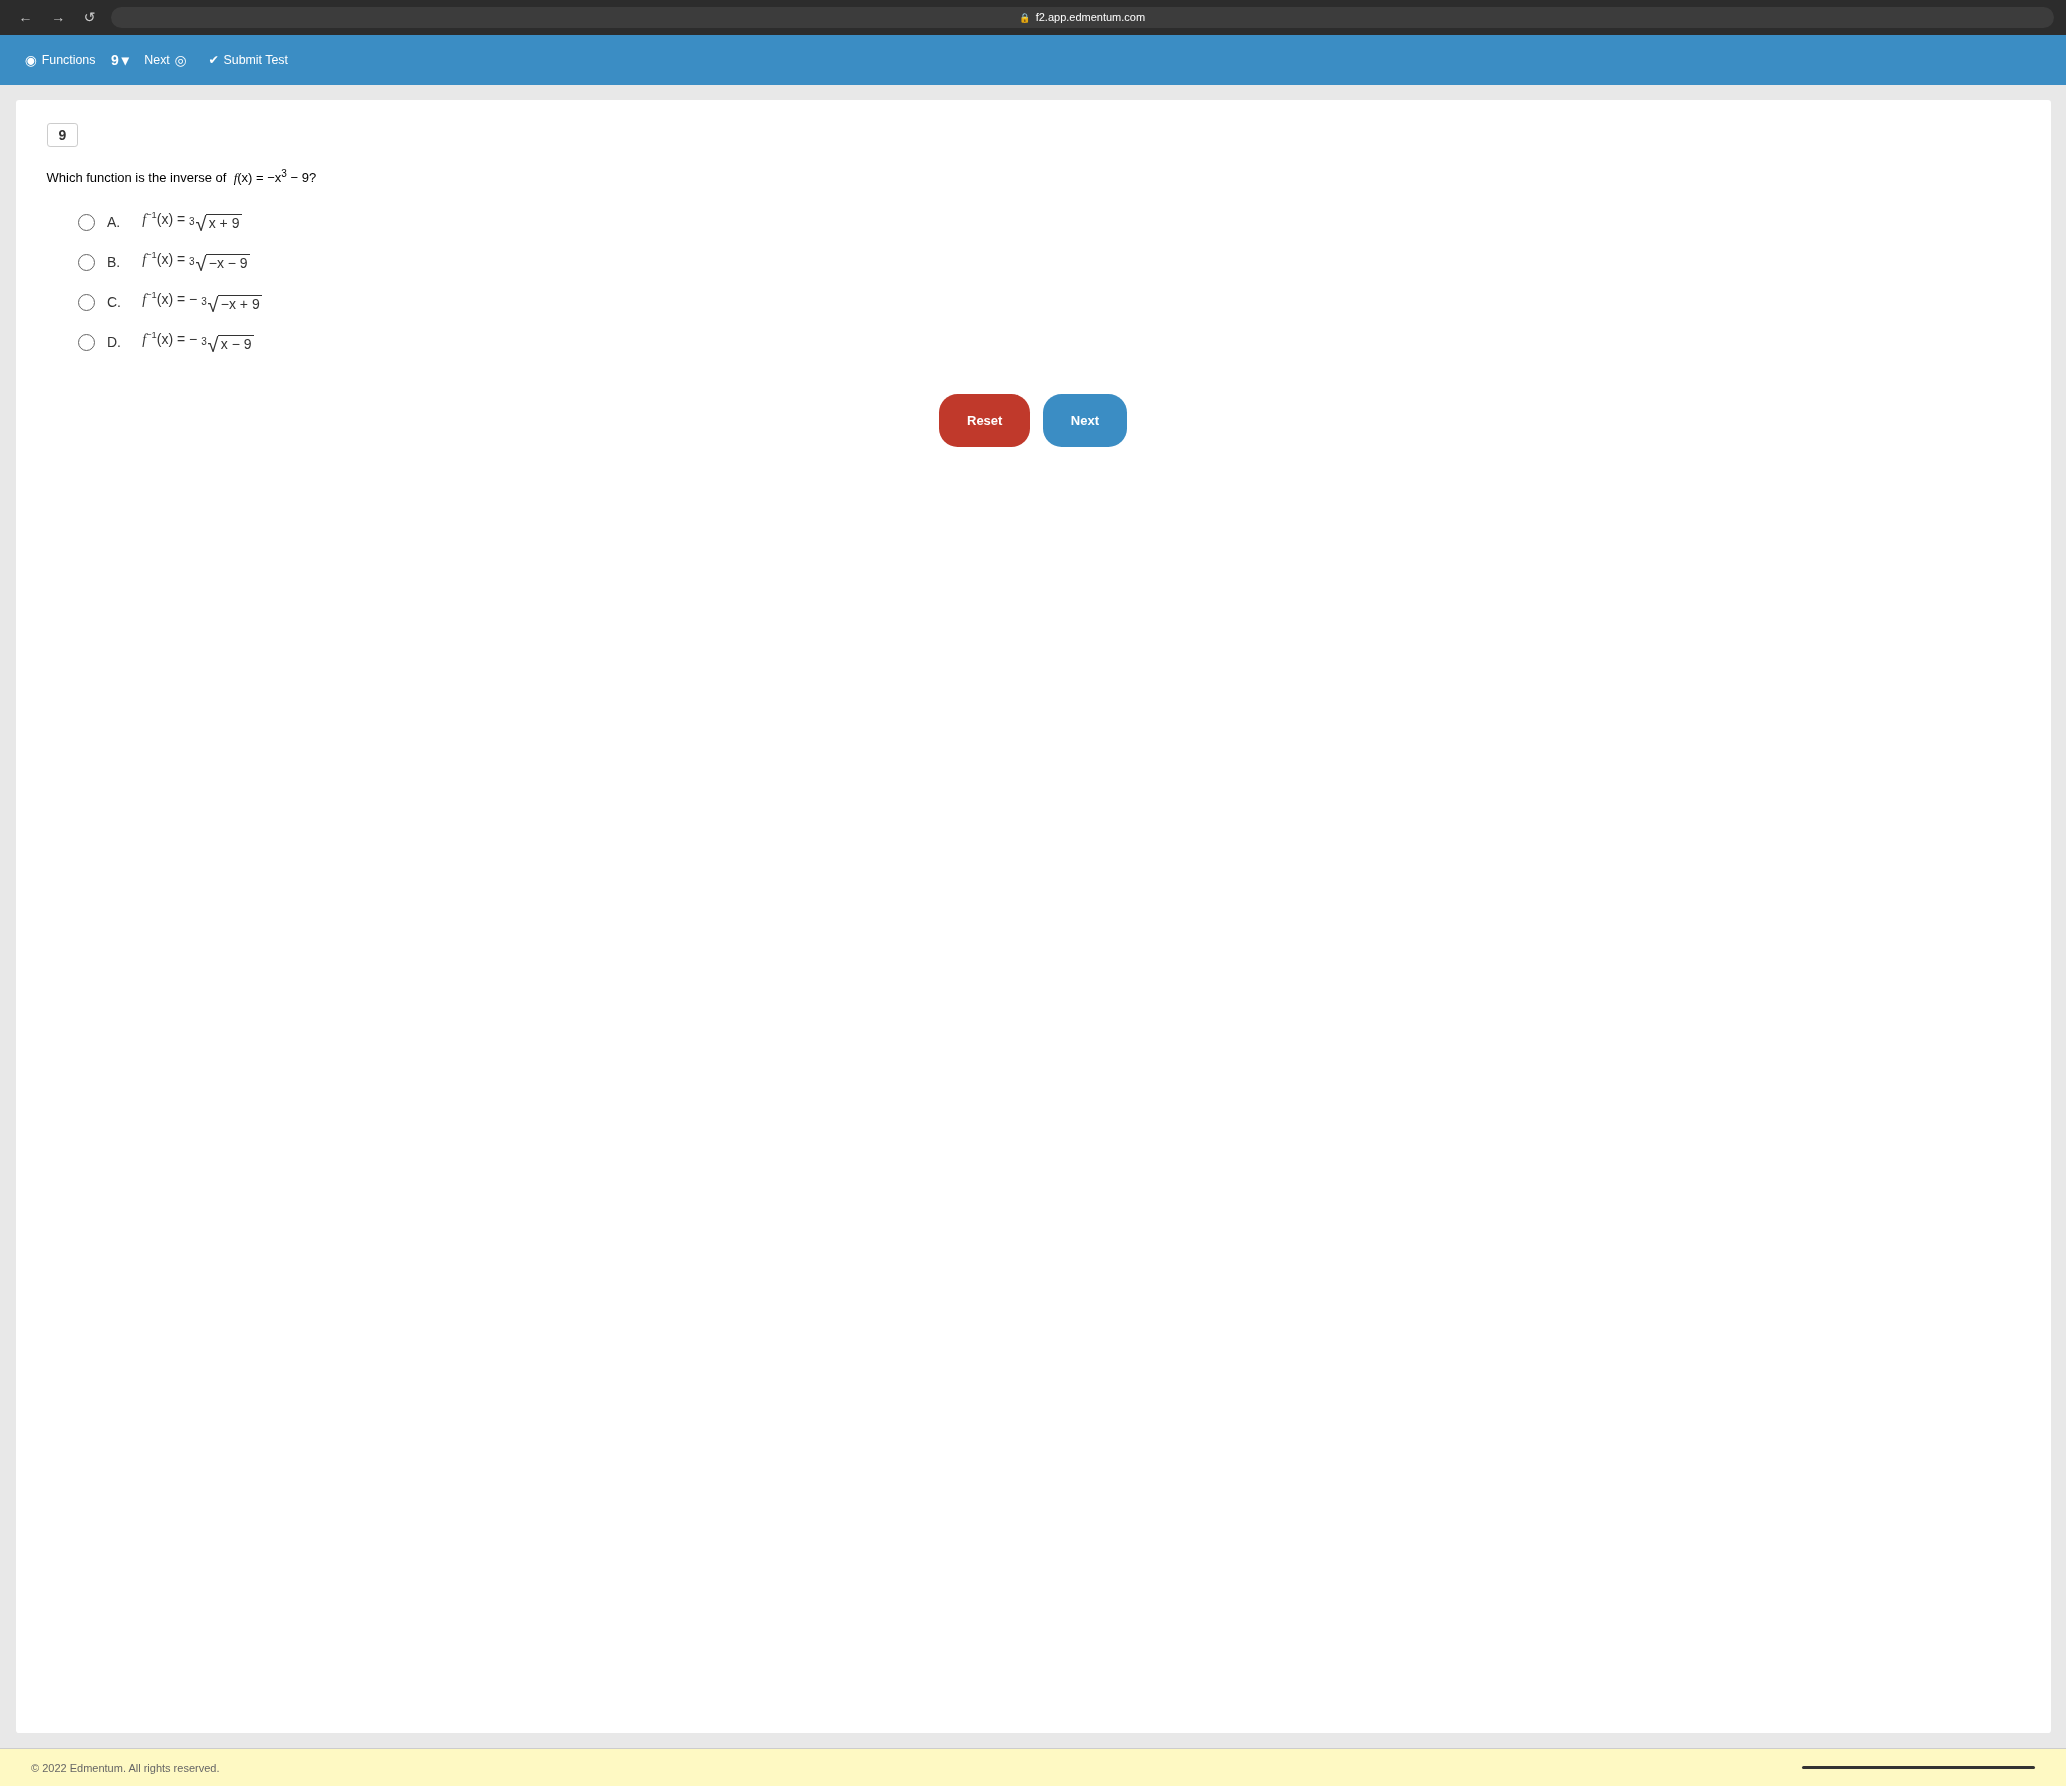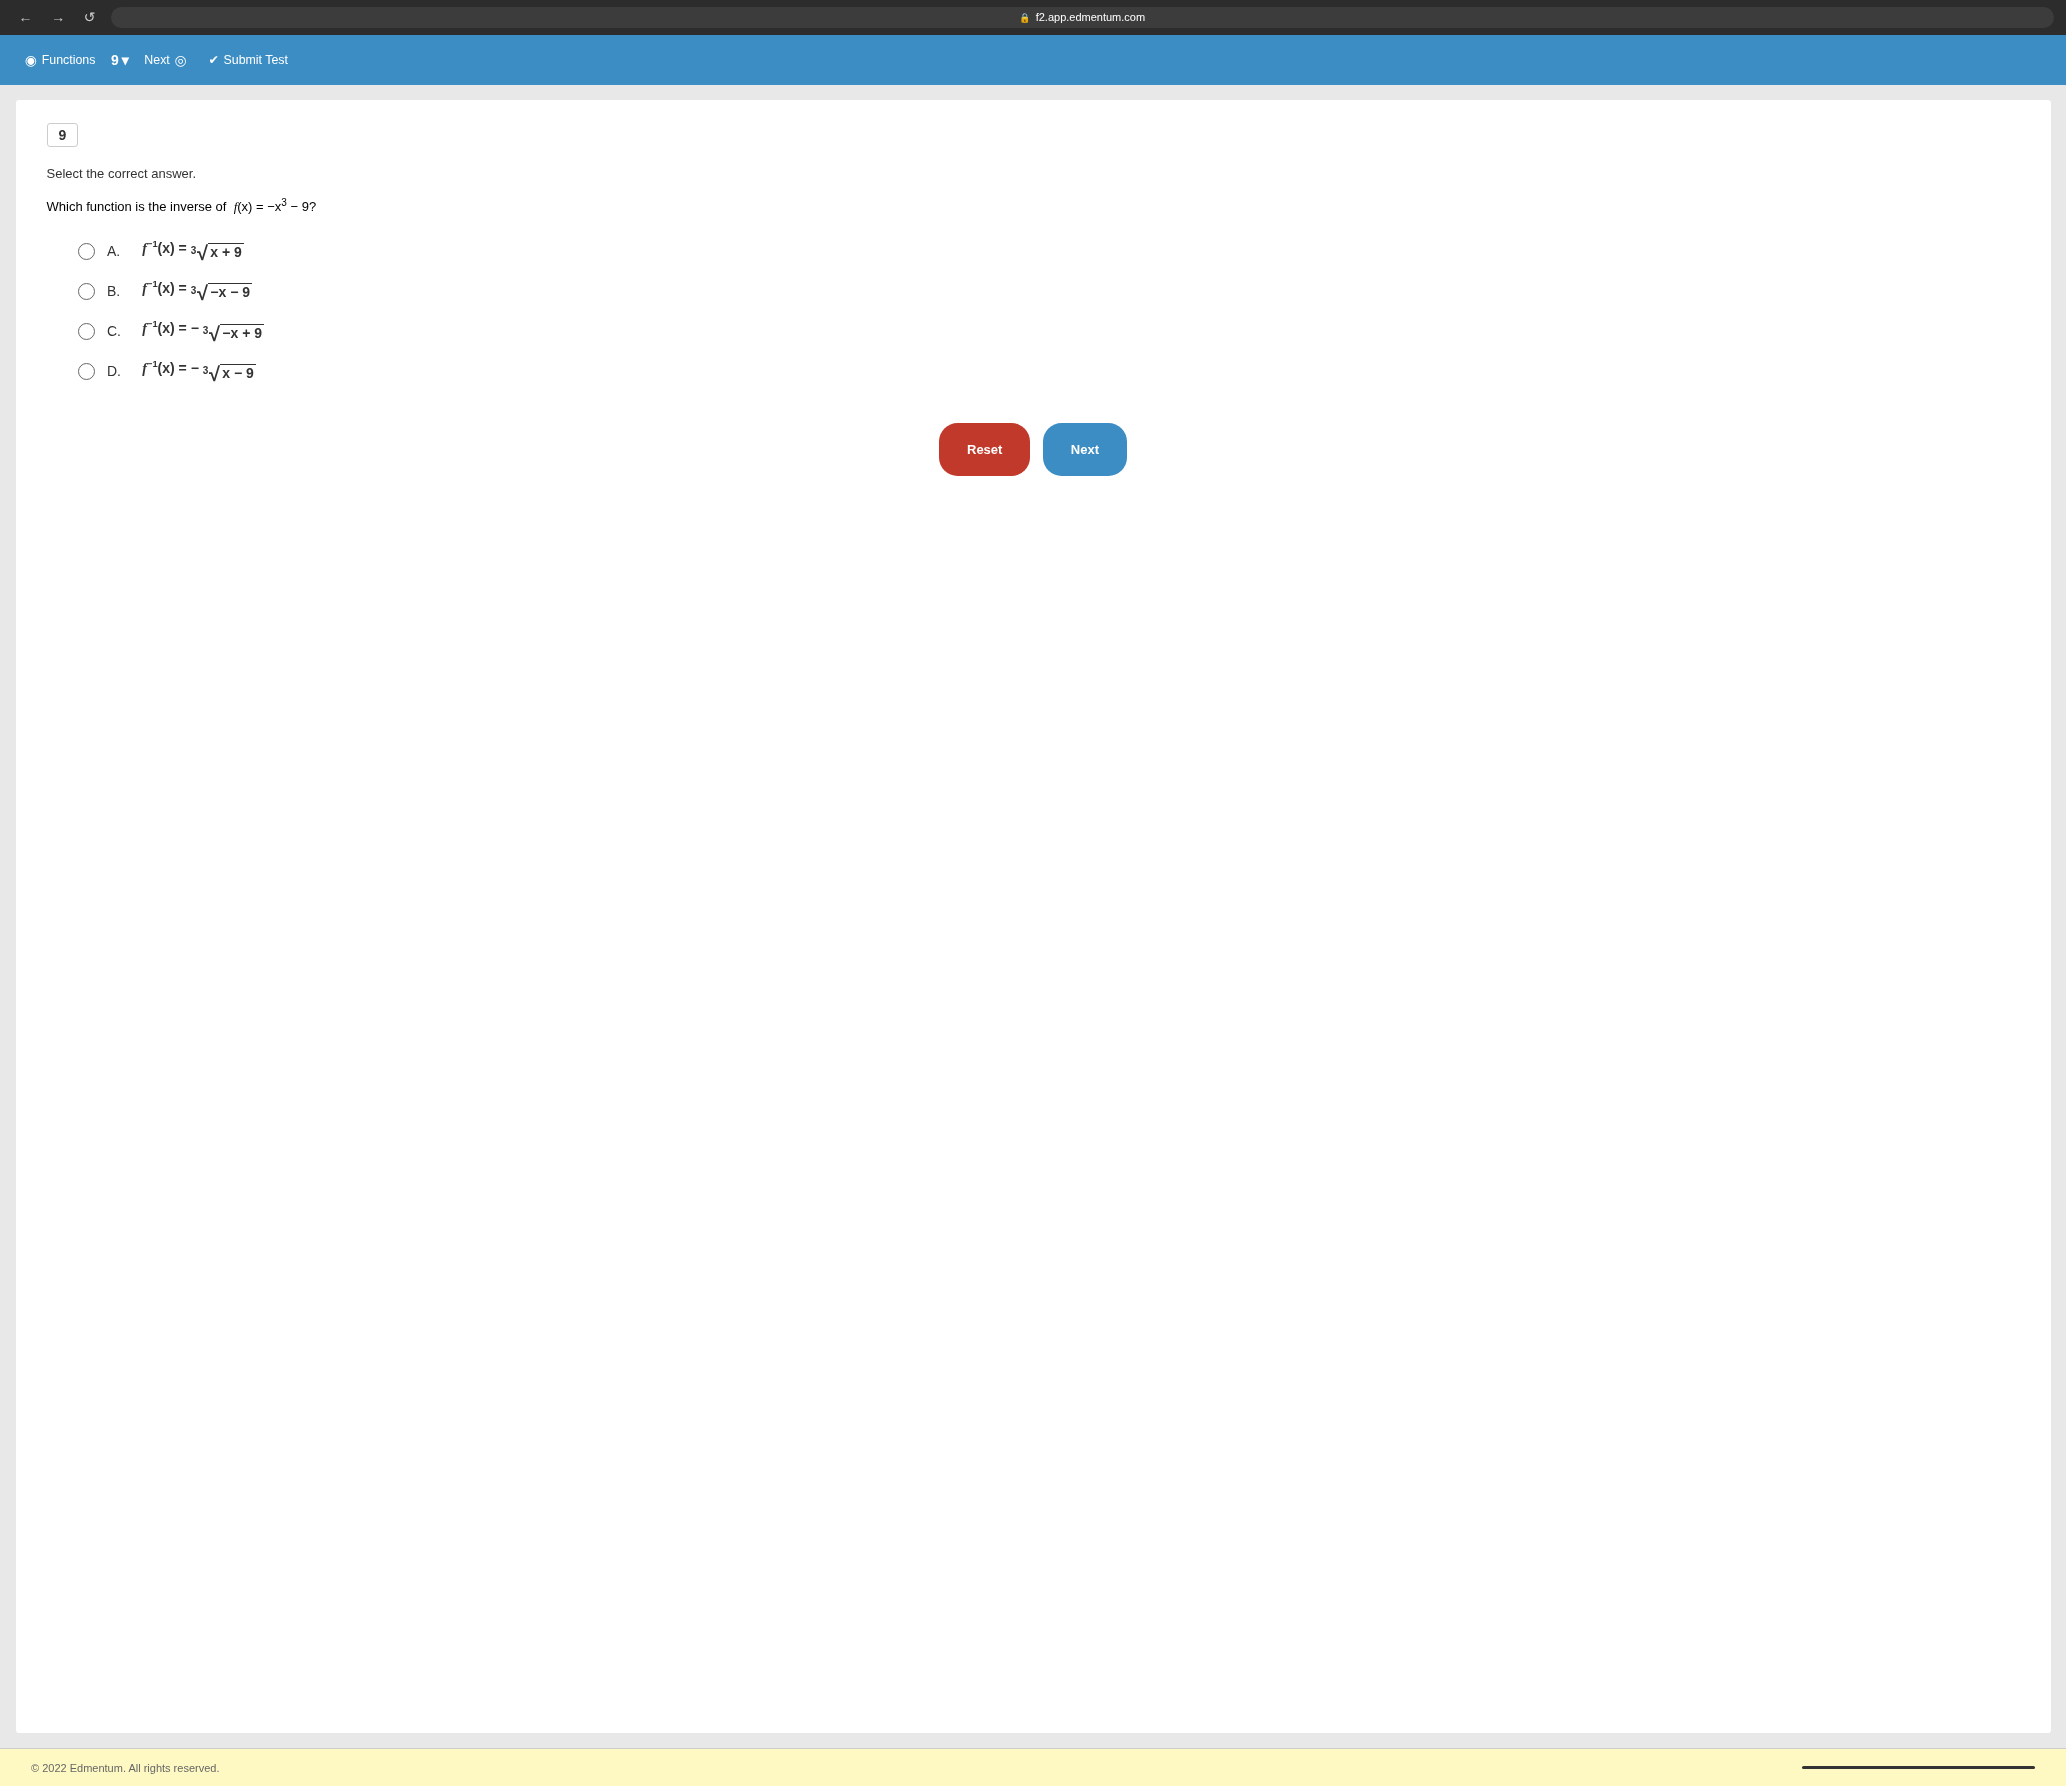--- a/index.html
+++ b/index.html
@@ -173,21 +173,20 @@
     }
 
     .option-label {
       font-weight: 500;
       min-width: 23px;
     }
 
     .option-formula {
       font-size: 14px;
       color: #333;
-      font-weight: bold;
     }
 
     .cube-root-container {
       display: inline-flex;
       align-items: flex-start;
       position: relative;
     }
 
     .cube-root-index {
       font-size: 10px;
@@ -288,21 +287,20 @@
     <span>✔</span>
     <span>Submit Test</span>
   </button>
 </div>
 
 <div class="main-content">
   <div class="question-card">
 
     <div class="question-number-badge">9</div>
 
-    <p class="instruction-text">Select the correct answer.</p>
 
     <p class="question-text">
       Which function is the inverse of&nbsp;
       <span style="font-family:'Times New Roman',serif; font-style:italic;">f</span>(x)
       = −x<sup style="font-size:10px;">3</sup> − 9?
     </p>
 
     <ul class="options-list">
 
       <li class="option-item">

